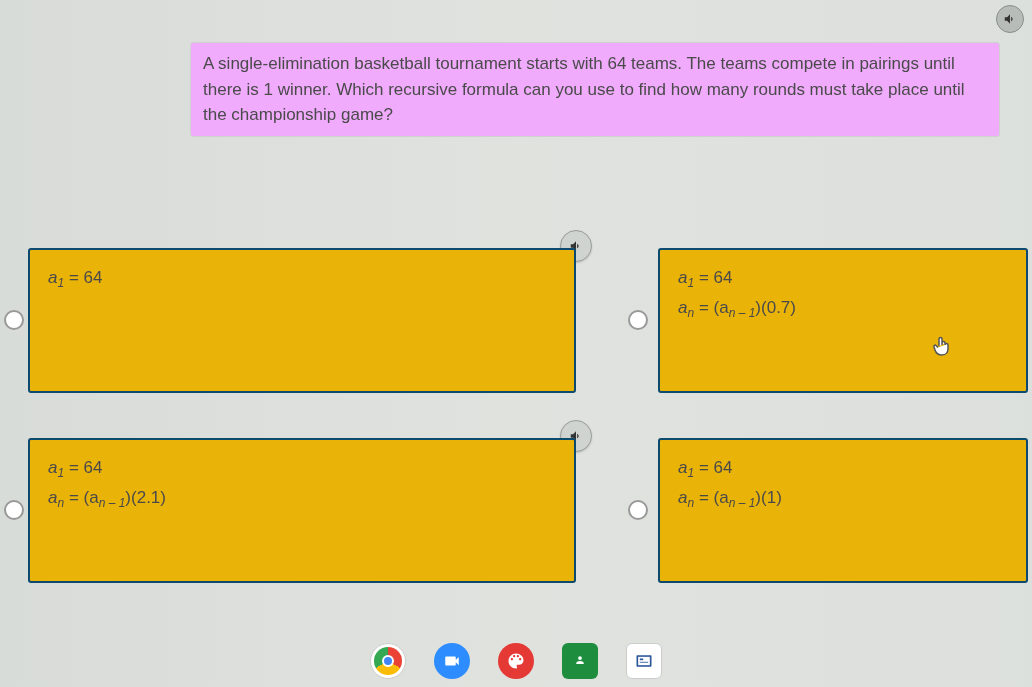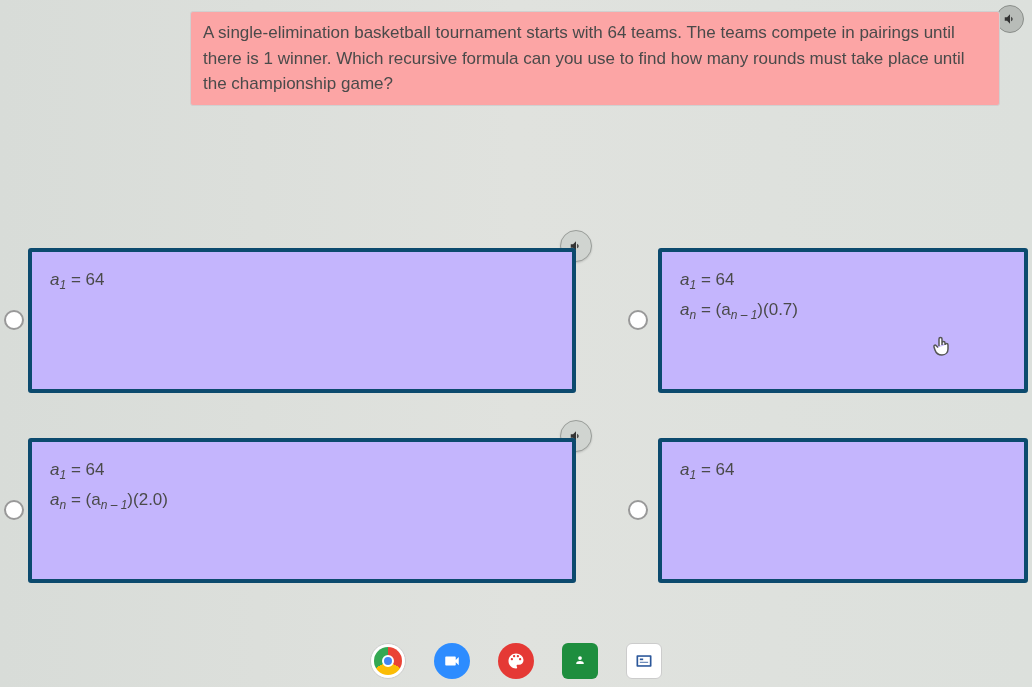--- a/index.html
+++ b/index.html
@@ -11,23 +11,23 @@
       width: 1032px;
       height: 687px;
       background: linear-gradient(90deg, #d8dcd8 0%, #e0e2de 50%, #dce0dc 100%);
       font-family: Arial, sans-serif;
       position: relative;
       overflow: hidden;
     }
     .question-box {
       position: absolute;
       left: 190px;
-      top: 11px;
+      top: 42px;
       width: 810px;
-      background: #fca5a5;
+      background: #f0abfc;
       border: 1px solid #d0d0d0;
       border-radius: 3px;
       padding: 8px 12px;
       font-size: 17px;
       color: #4a4a4a;
       line-height: 1.5;
     }
     .speaker-top {
       position: absolute;
       right: 8px;
@@ -36,22 +36,22 @@
       height: 28px;
       background: #b8bcb8;
       border: 1px solid #8a8e8a;
       border-radius: 50%;
       display: flex;
       align-items: center;
       justify-content: center;
     }
     .option-card {
       position: absolute;
-      background: #c4b5fd;
-      border: 4px solid #0c4a6e;
+      background: #eab308;
+      border: 2px solid #0c4a6e;
       border-radius: 3px;
       padding: 14px 18px;
       font-size: 17px;
       color: #4a4a4a;
       line-height: 1.6;
     }
     .option-a {
       left: 28px;
       top: 248px;
       width: 548px;
@@ -226,27 +226,30 @@
   <span class="formula-line">
     <span class="math">a</span><span class="sub">n</span><span> = (a</span><span class="sub">n – 1</span><span>)(0.7)</span>
   </span>
 </div>
 
 <div class="option-card option-c">
   <span class="formula-line">
     <span class="math">a</span><span class="sub">1</span><span> = 64</span>
   </span>
   <span class="formula-line">
-    <span class="math">a</span><span class="sub">n</span><span> = (a</span><span class="sub">n – 1</span><span>)(2.0)</span>
+    <span class="math">a</span><span class="sub">n</span><span> = (a</span><span class="sub">n – 1</span><span>)(2.1)</span>
   </span>
 </div>
 
 <div class="option-card option-d">
   <span class="formula-line">
     <span class="math">a</span><span class="sub">1</span><span> = 64</span>
+  </span>
+  <span class="formula-line">
+    <span class="math">a</span><span class="sub">n</span><span> = (a</span><span class="sub">n – 1</span><span>)(1)</span>
   </span>
 </div>
 
 <div class="cursor-hand">
   <svg width="20" height="24" viewBox="0 0 20 24" fill="none" stroke="#555" stroke-width="1.5">
     <path d="M7 11V4a1.5 1.5 0 013 0v6m0-2a1.5 1.5 0 013 0v2m0 0a1.5 1.5 0 013 0v4c0 3-2 6-6 6s-6-2-7-5l-1-3c-.5-1.5 1-2.5 2-1.5l2 2" fill="#fff"></path>
   </svg>
 </div>
 
 <div class="taskbar">

